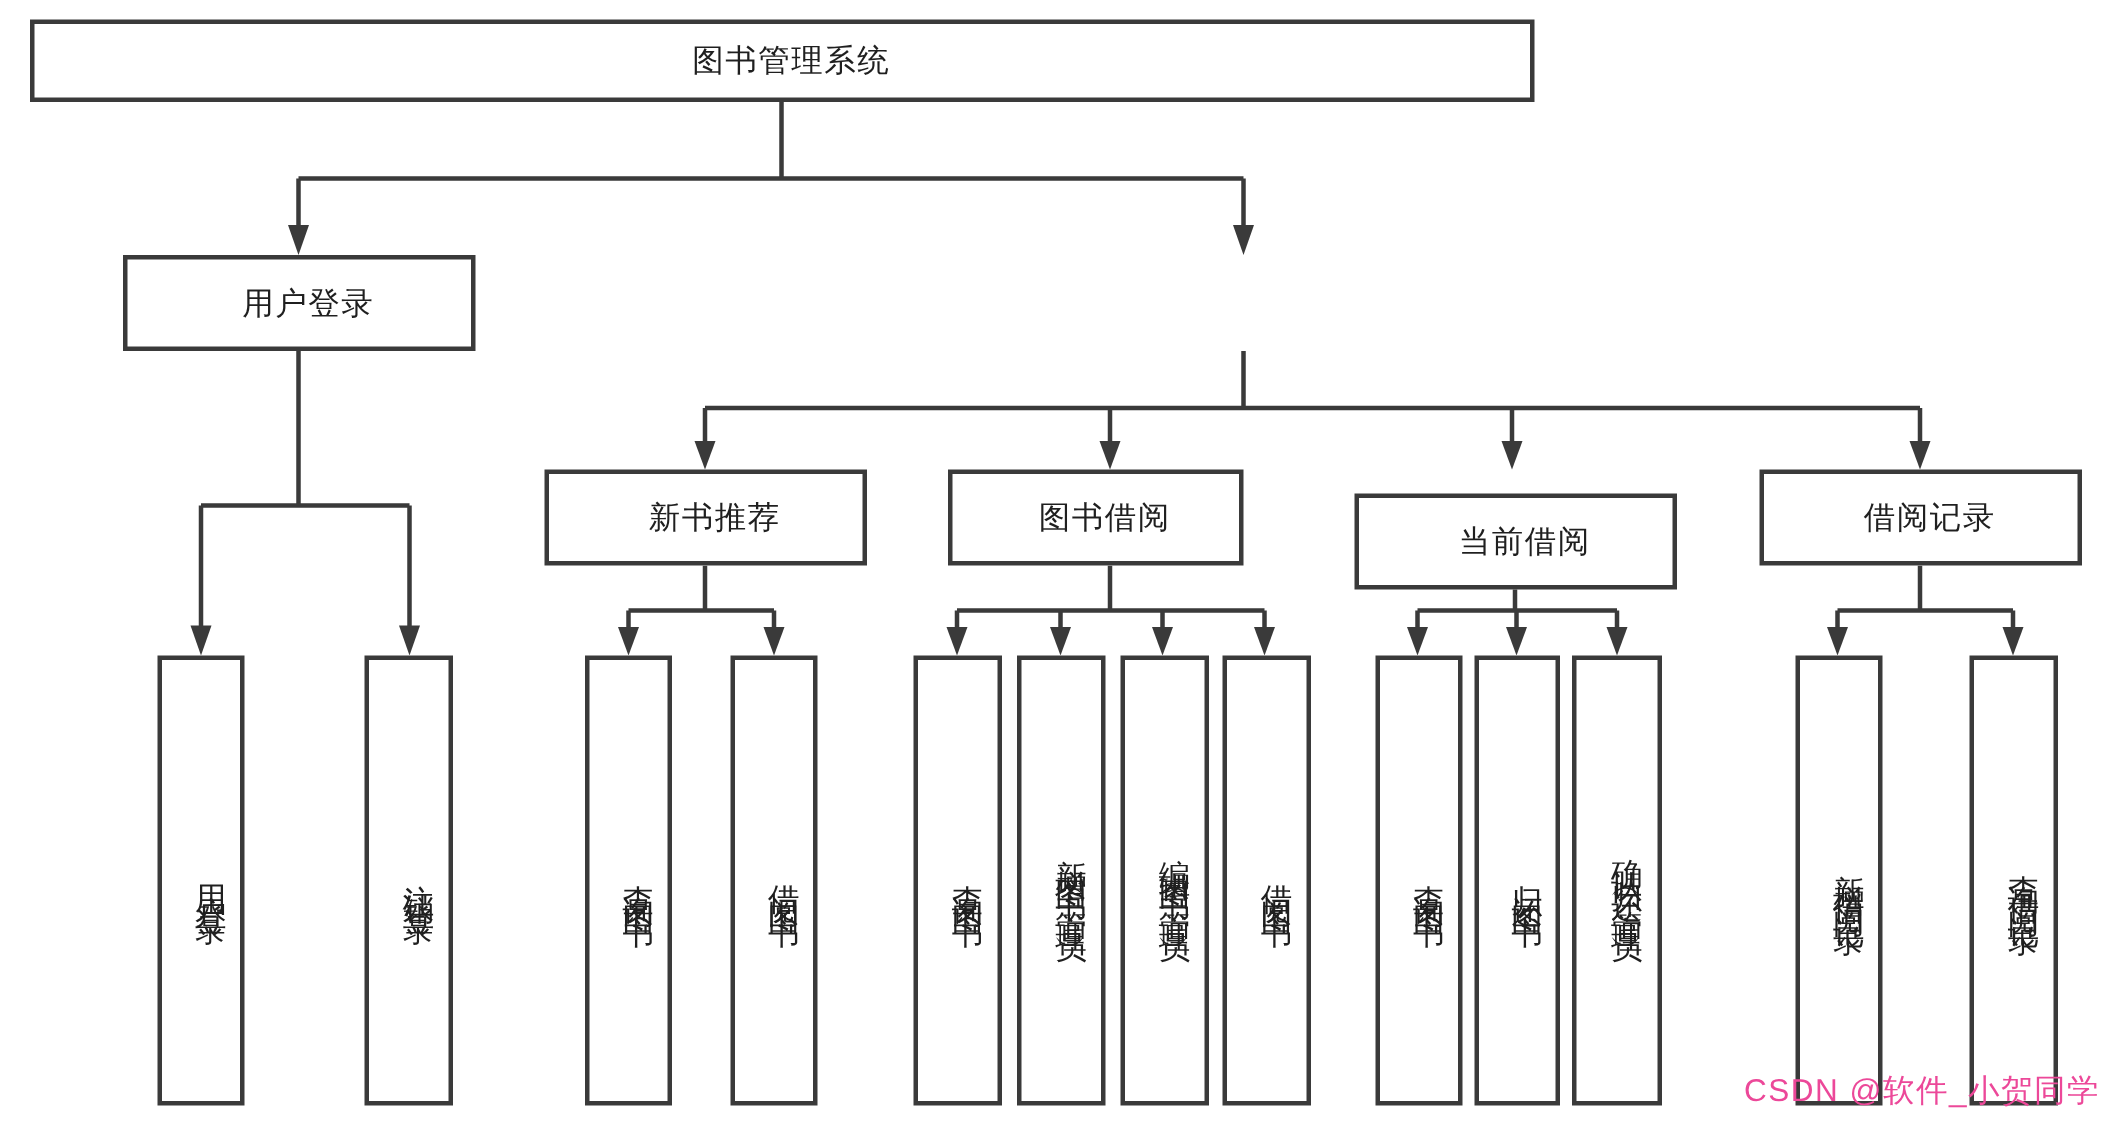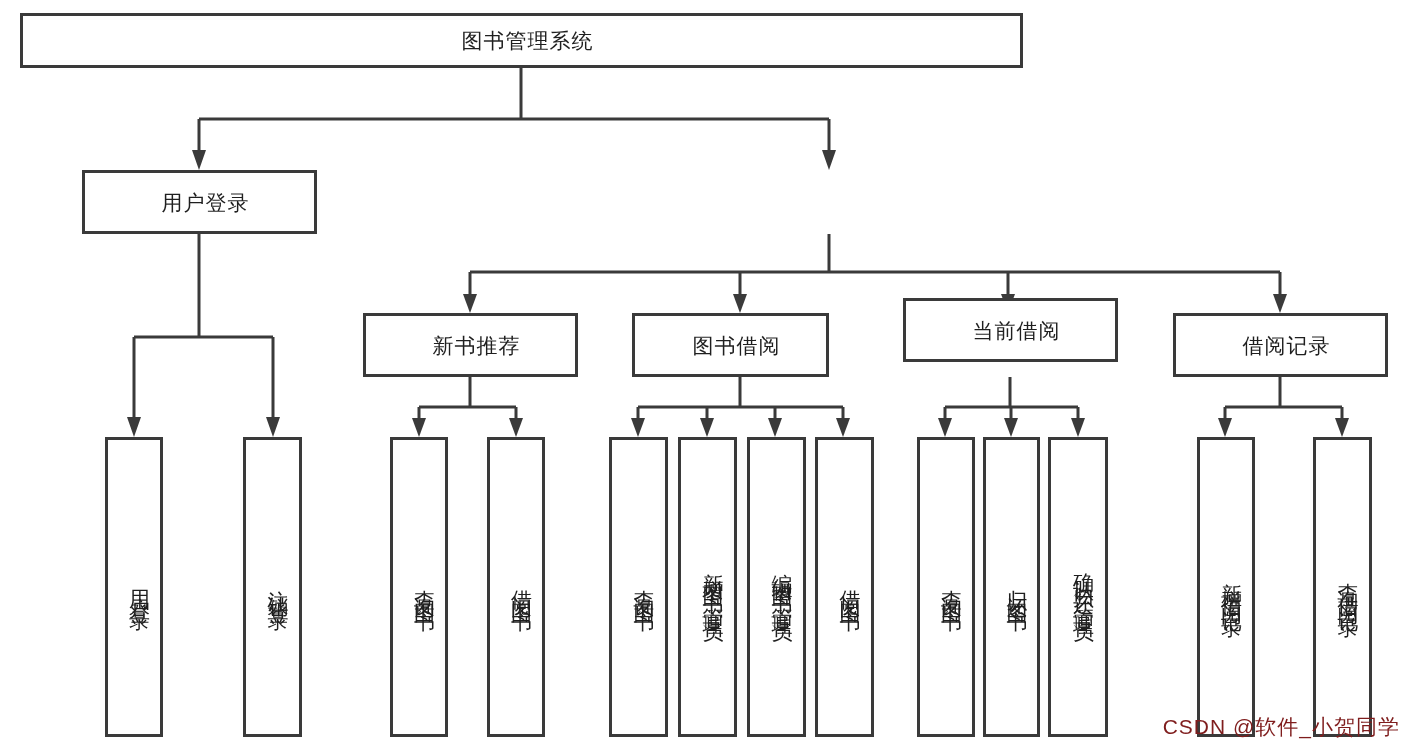--- a/index.html
+++ b/index.html
@@ -12,21 +12,21 @@
     position:absolute;box-sizing:border-box;border:3px solid #3a3a3a;background:#ffffff;
     display:flex;align-items:center;justify-content:center;font-size:21px;line-height:1;padding-left:12px;
   }
   .box.h span{letter-spacing:1px;white-space:nowrap;}
   .box.v span{
     writing-mode:vertical-rl;text-orientation:mixed;
     letter-spacing:7px;line-height:1;white-space:nowrap;
   }
   .watermark{
     position:absolute;right:5px;bottom:6px;z-index:5;
-    color:#7f1d1d;font-size:21px;letter-spacing:1px;white-space:nowrap;
+    color:#ec4899;font-size:21px;letter-spacing:1px;white-space:nowrap;
   }
 </style>
 </head>
 <body>
 
 <div class="canvas">
 
   <svg class="connectors" viewBox="0 0 1405 747" xmlns="http://www.w3.org/2000/svg">
     <g stroke="#3a3a3a" stroke-width="3" fill="none">
 
@@ -74,21 +74,21 @@
   <div class="box h" style="left:82px;top:170px;width:235px;height:64px">
     <span>用户登录</span>
   </div>
 
   <div class="box h" style="left:363px;top:313px;width:215px;height:64px">
     <span>新书推荐</span>
   </div>
   <div class="box h" style="left:632px;top:313px;width:197px;height:64px">
     <span>图书借阅</span>
   </div>
-  <div class="box h" style="left:903px;top:298px;width:215px;height:64px">
+  <div class="box h" style="left:903px;top:329px;width:215px;height:64px">
     <span>当前借阅</span>
   </div>
   <div class="box h" style="left:1173px;top:313px;width:215px;height:64px">
     <span>借阅记录</span>
   </div>
 
   <div class="box v" style="left:105px;top:437px;width:58px;height:300px">
     <span>用户登录</span>
   </div>
   <div class="box v" style="left:243px;top:437px;width:59px;height:300px">

